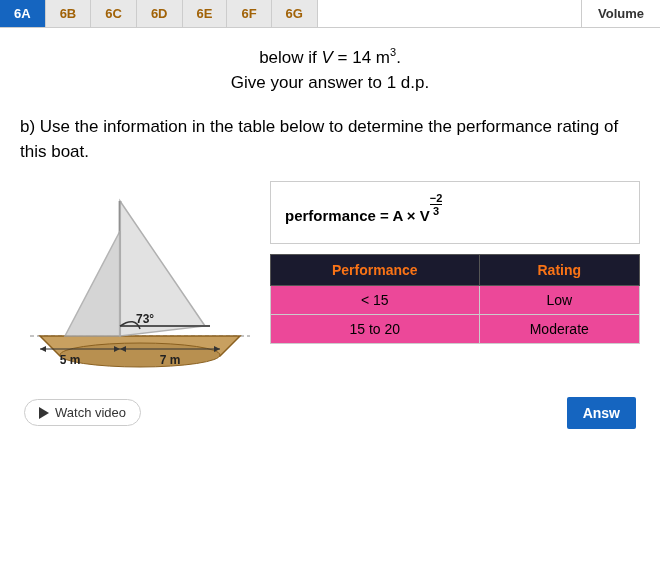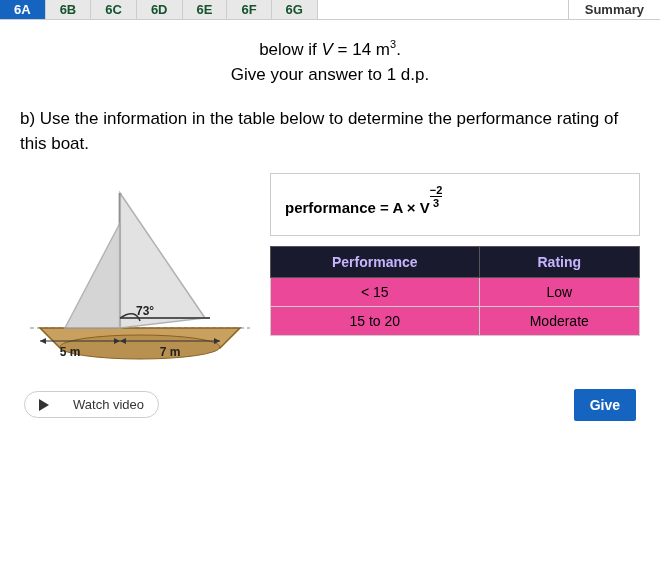--- a/index.html
+++ b/index.html
@@ -8,34 +8,34 @@
       height: 566px;
       font-family: Arial, sans-serif;
       background: #fff;
       overflow: hidden;
     }
 
     
     .tab-bar {
       display: flex;
       align-items: stretch;
-      height: 20px;
+      height: 28px;
       background: #fff;
       border-bottom: 1px solid #ccc;
     }
     .tab {
       display: flex;
       align-items: center;
       justify-content: center;
       padding: 0 14px;
       font-size: 13px;
       font-weight: bold;
       cursor: pointer;
       border-right: 1px solid #ccc;
-      color: #14532d;
+      color: #a16207;
       background: #e8e8e8;
     }
     .tab.active {
       background: #1565c0;
       color: #fff;
     }
     .tab-summary {
       display: flex;
       align-items: center;
       justify-content: center;
@@ -103,21 +103,21 @@
     }
 
     
     .perf-table {
       width: 100%;
       border-collapse: collapse;
       margin-top: 10px;
     }
     .perf-table th {
       background: #1a1a2e;
-      color: #c4b5fd;
+      color: #f97316;
       padding: 7px 14px;
       font-size: 14px;
       font-weight: bold;
       border: 1px solid #555;
     }
     .perf-table td {
       padding: 6px 14px;
       font-size: 14px;
       text-align: center;
       border: 1px solid #ccc;
@@ -128,21 +128,21 @@
     .bottom-bar {
       display: flex;
       justify-content: space-between;
       align-items: center;
       margin-top: 12px;
       padding: 0 4px;
     }
     .watch-video-btn {
       display: flex;
       align-items: center;
-      gap: 24px;
+      gap: 6px;
       background: #fff;
       border: 1px solid #ccc;
       border-radius: 16px;
       padding: 5px 14px;
       font-size: 13px;
       cursor: pointer;
       color: #333;
     }
     .play-icon {
       width: 0;
@@ -202,21 +202,21 @@
   <div class="tab">
     <span>6E</span>
   </div>
   <div class="tab">
     <span>6F</span>
   </div>
   <div class="tab">
     <span>6G</span>
   </div>
   <div class="tab-summary">
-    <span>Summary</span>
+    <span>Volume</span>
   </div>
 </div>
 
 <div class="content">
 
   <div class="question-a">
     <div>
       below if <em>V</em> = 14 m<sup>3</sup>.
     </div>
     <div>Give your answer to 1 d.p.</div>
@@ -287,17 +287,17 @@
       </table>
     </div>
   </div>
 
   <div class="bottom-bar">
     <button class="watch-video-btn">
       <span class="play-icon"></span>
       <span>Watch video</span>
     </button>
     <button class="answer-btn">
-      <span>Give</span>
+      <span>Answ</span>
     </button>
   </div>
 
 </div>
 
 </body></html>

